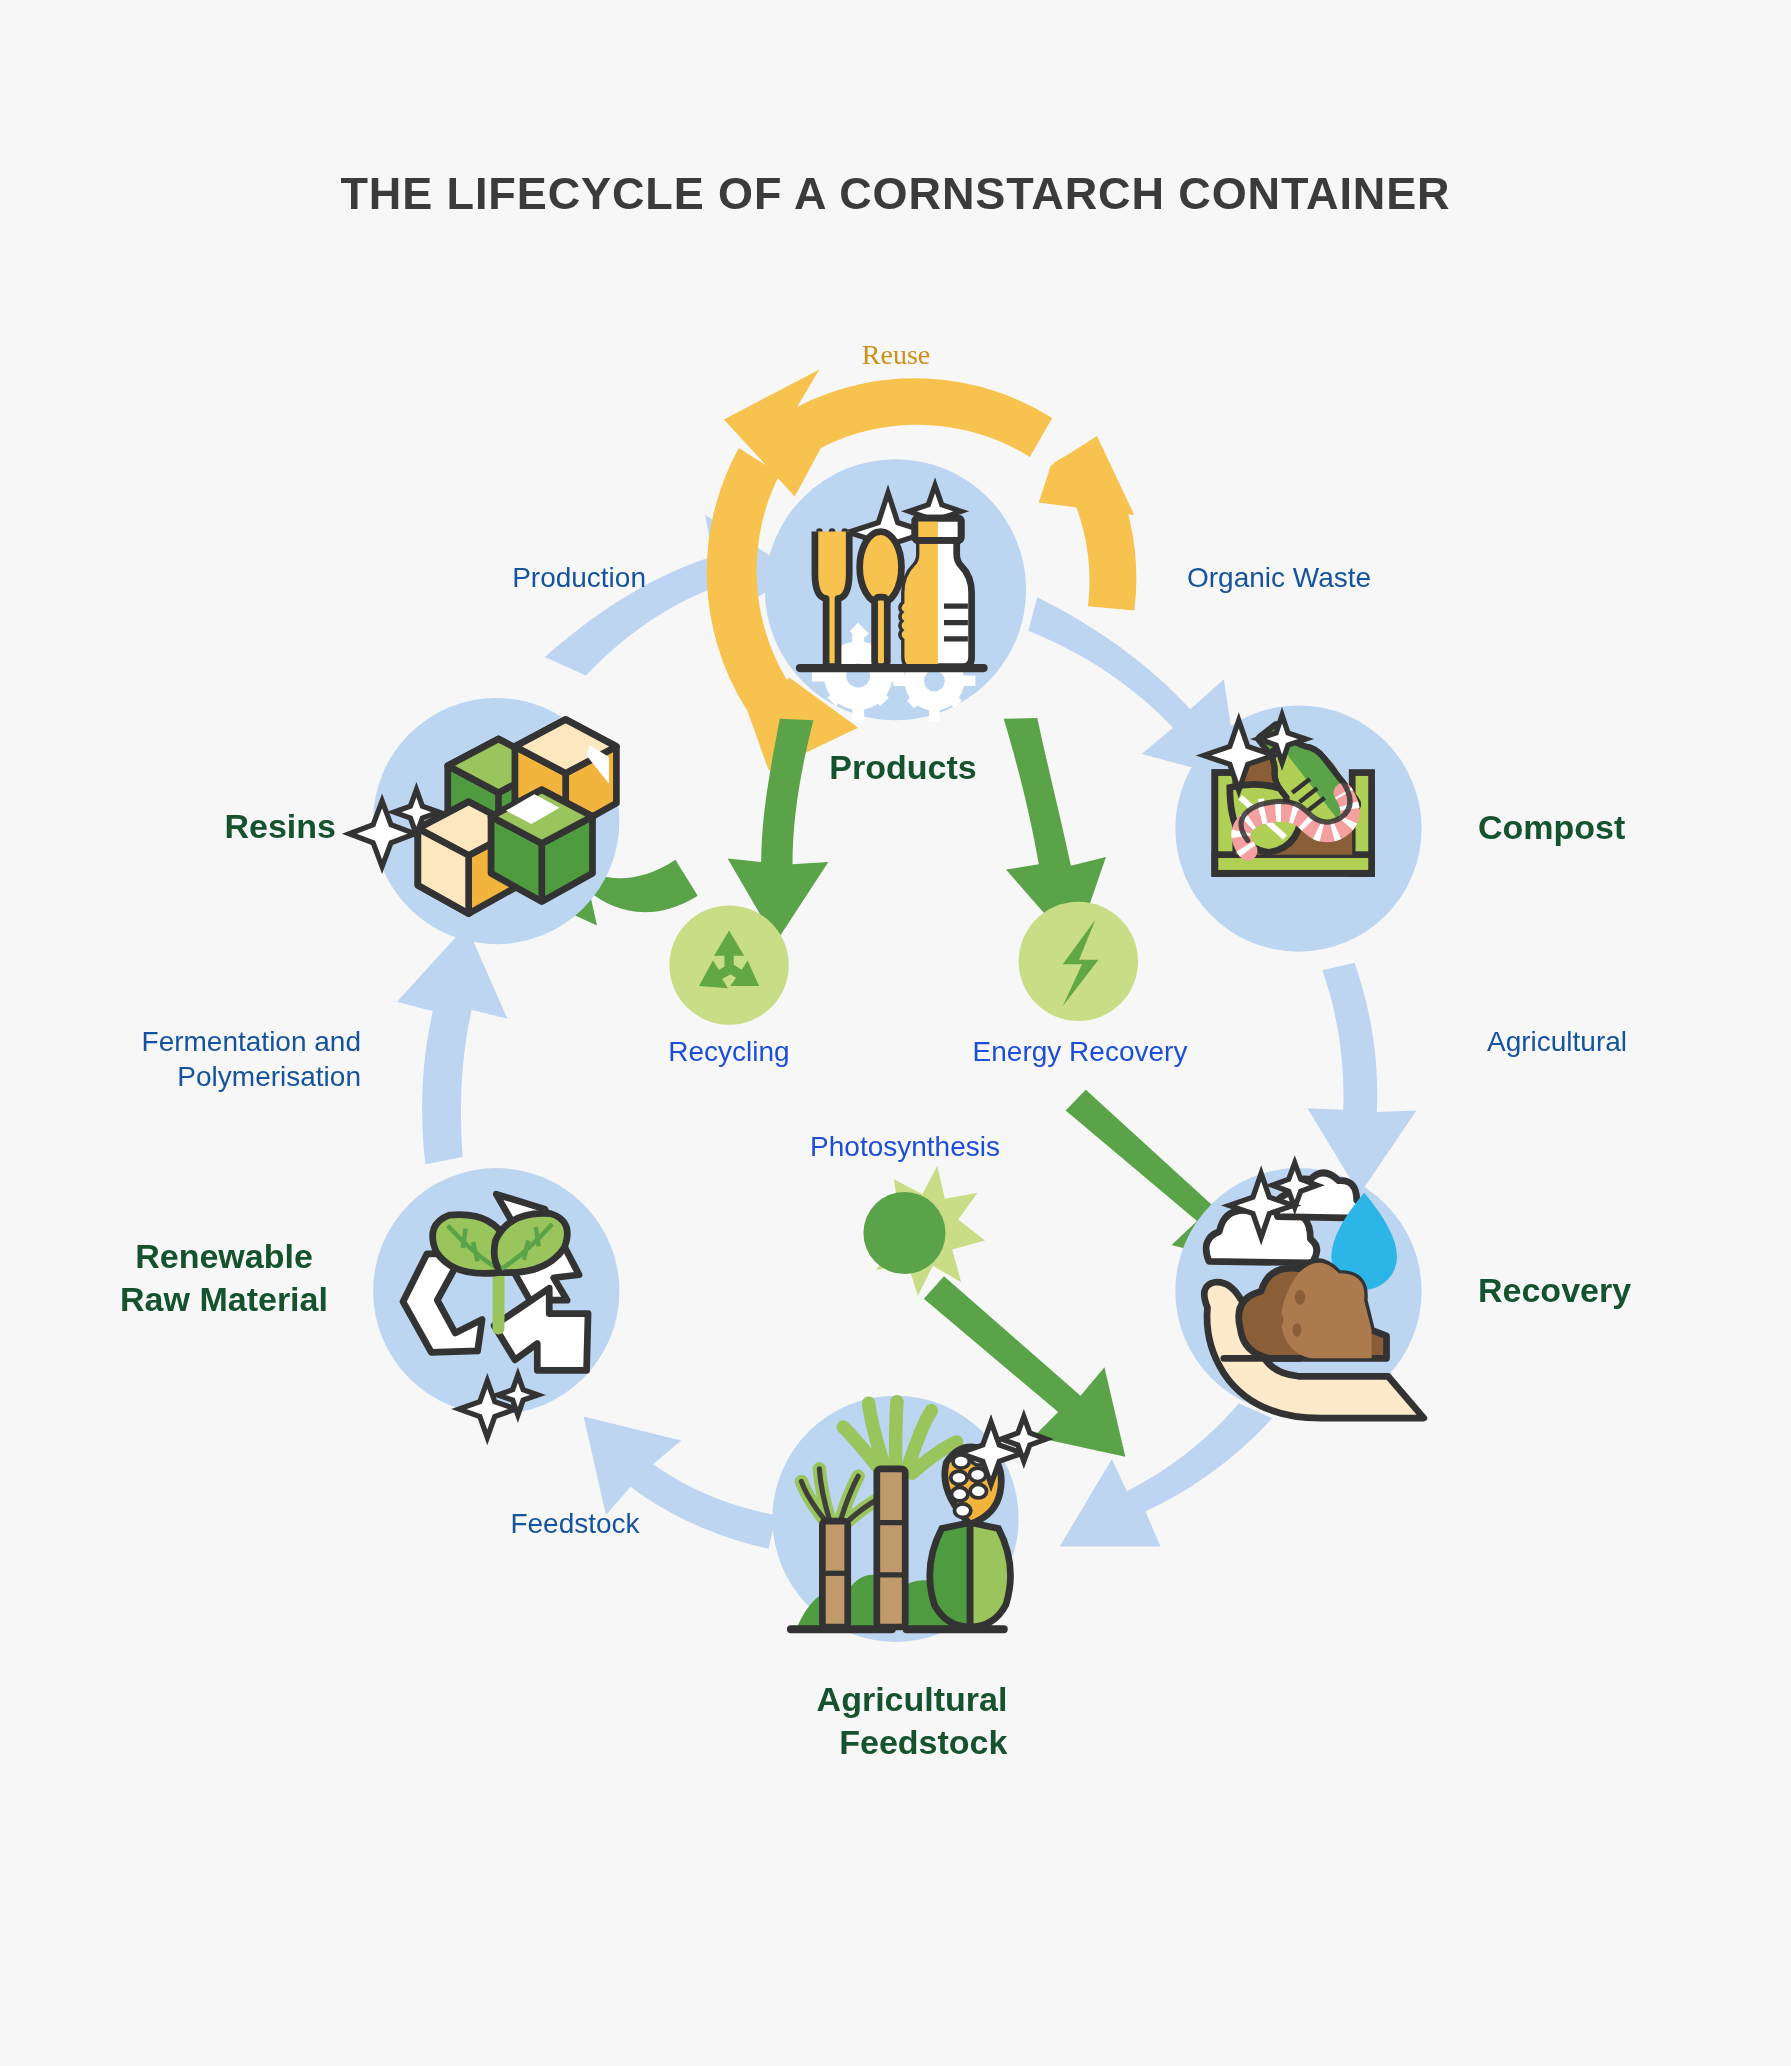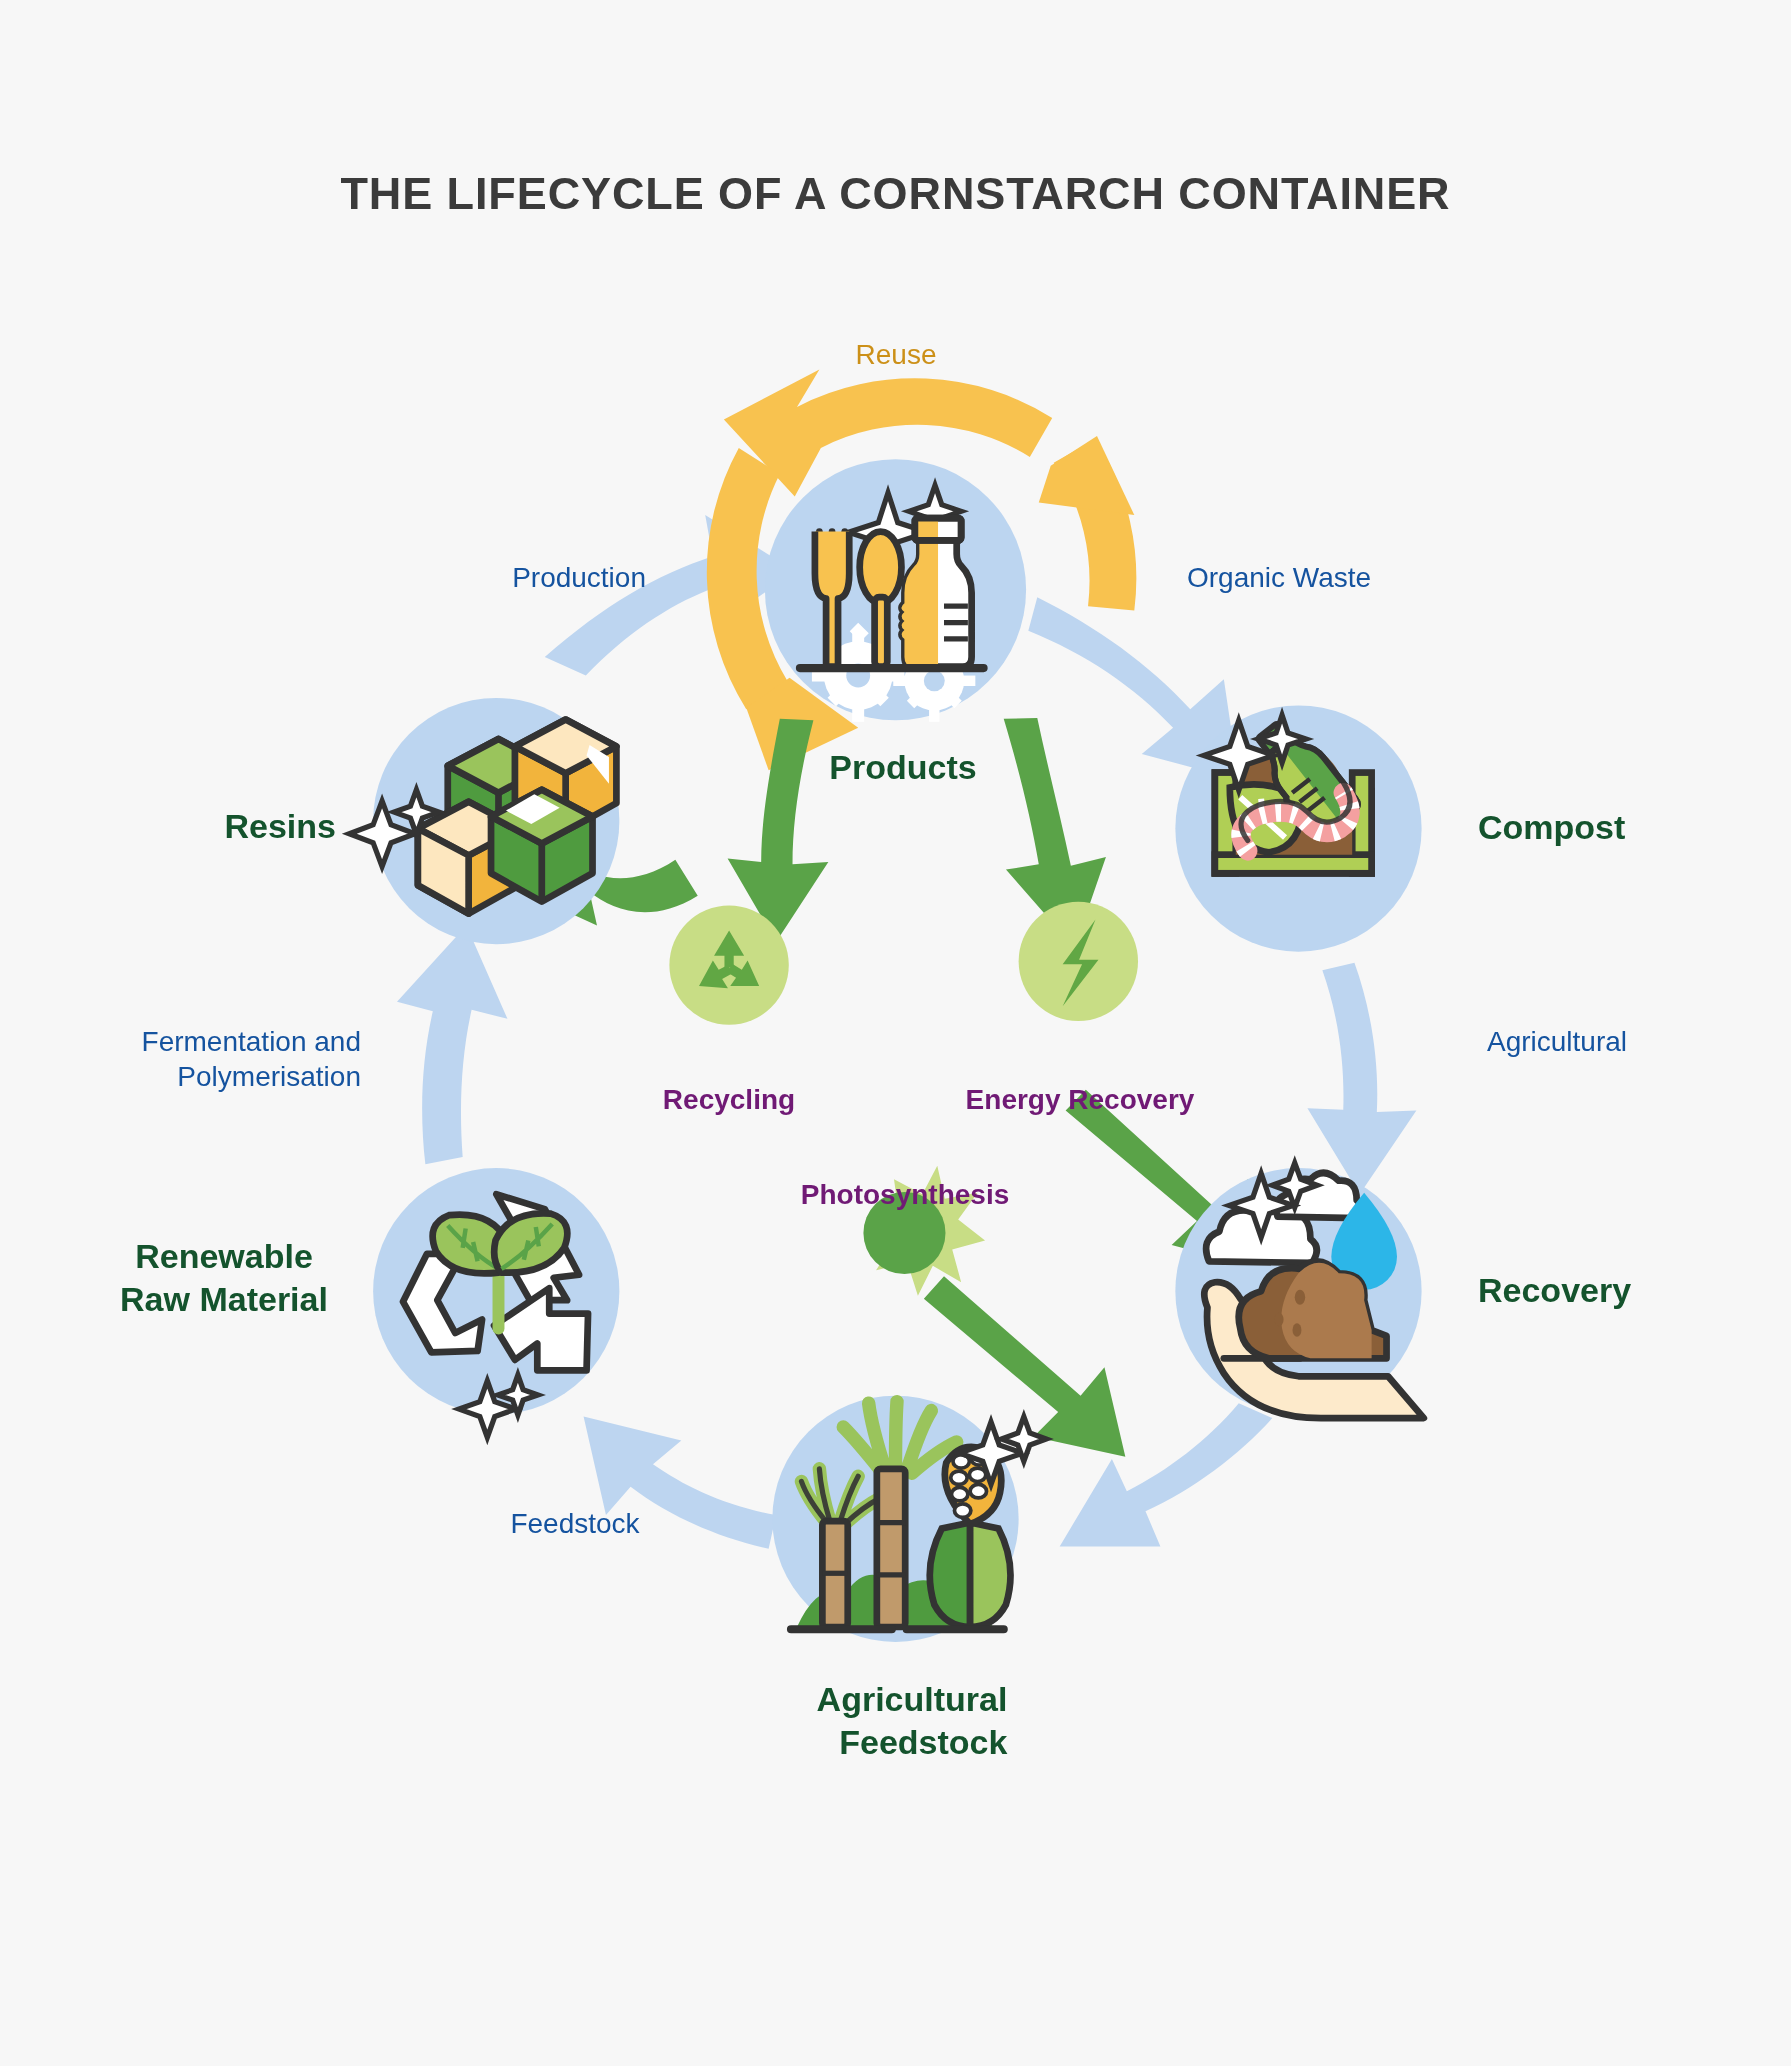--- a/index.html
+++ b/index.html
@@ -47,24 +47,23 @@
     color: #14532d;
     font-size: 34px;
     font-weight: bold;
   }
   .lbl-blue {
     color: #15539f;
     font-size: 28px;
     font-weight: normal;
   }
   .lbl-green {
-    color: #701a75;
+    color: #1d4ed8;
     font-size: 28px;
-    font-weight: bold;
-    margin-top: 48px;
+    font-weight: normal;
   }
   .lbl-amber {
     color: #cc9018;
     font-size: 28px;
     font-weight: normal;
   }
   .ctr { text-align: center; transform: translateX(-50%); }
   .rgt { text-align: right; transform: translateX(-100%); }
 </style>
 </head>
@@ -331,21 +330,21 @@
 
     <g>
       <path d="M 1210 1590
                L 1248 1610 L 1268 1572 L 1278 1616 L 1322 1608 L 1296 1644
                L 1332 1672 L 1288 1684 L 1300 1728 L 1262 1706 L 1242 1746
                L 1228 1702 L 1186 1712 L 1210 1674 L 1172 1648 L 1216 1634 Z" fill="#c8dd85" transform="translate(-12,-10)"></path>
       <circle cx="1212" cy="1652" r="55" fill="#5aa348"></circle>
     </g>
   </svg>
 
-  <div class="lbl lbl-amber ctr" style="left:896px; top:337px;">Reuse</div>
+  <div class="lbl lbl-amber ctr" style="left:896px; top:337px;font-family:Liberation Serif, serif;">Reuse</div>
 
   <div class="lbl lbl-blue rgt" style="left:646px; top:560px;">Production</div>
 
   <div class="lbl lbl-blue" style="left:1187px; top:560px;">Organic Waste</div>
 
   <div class="lbl lbl-node ctr" style="left:903px; top:746px;">Products</div>
 
   <div class="lbl lbl-node rgt" style="left:336px; top:805px;">Resins</div>
 
   <div class="lbl lbl-node" style="left:1478px; top:806px;">Compost</div>

